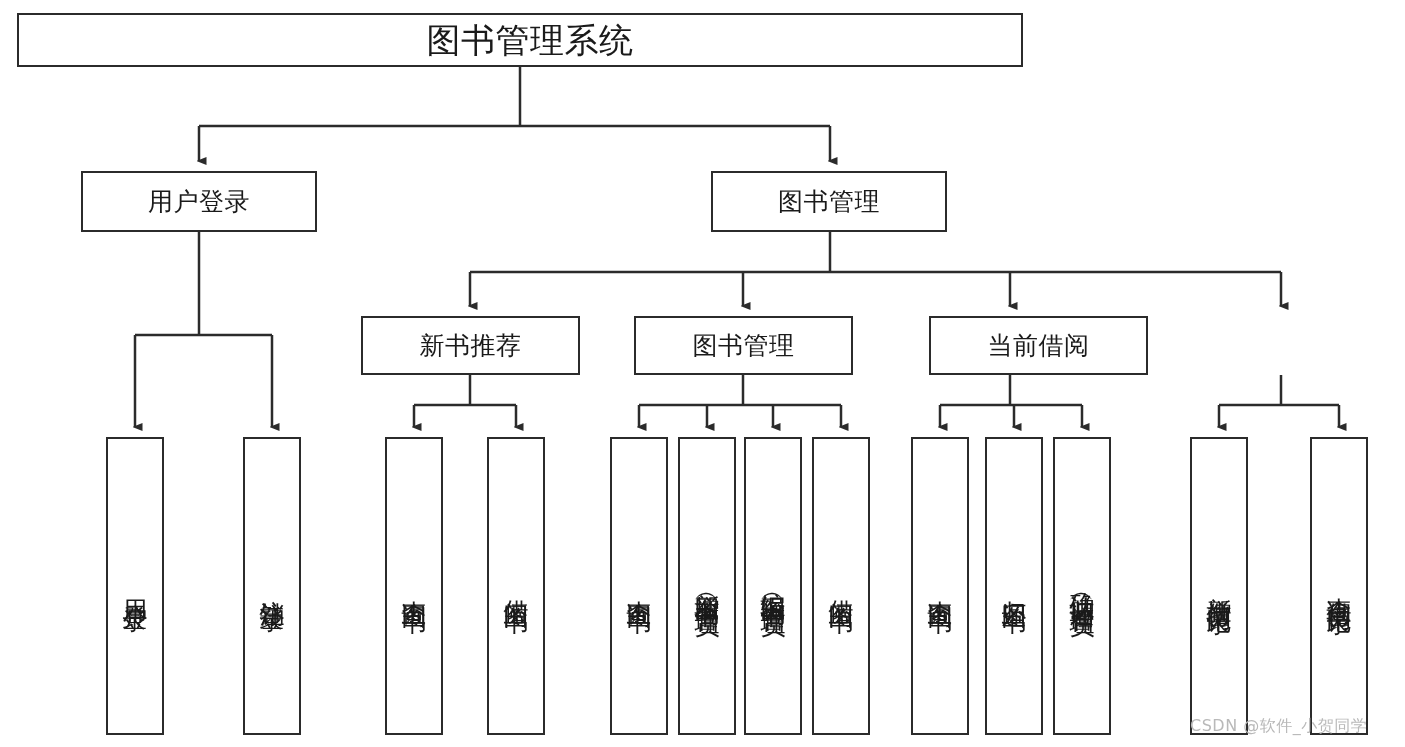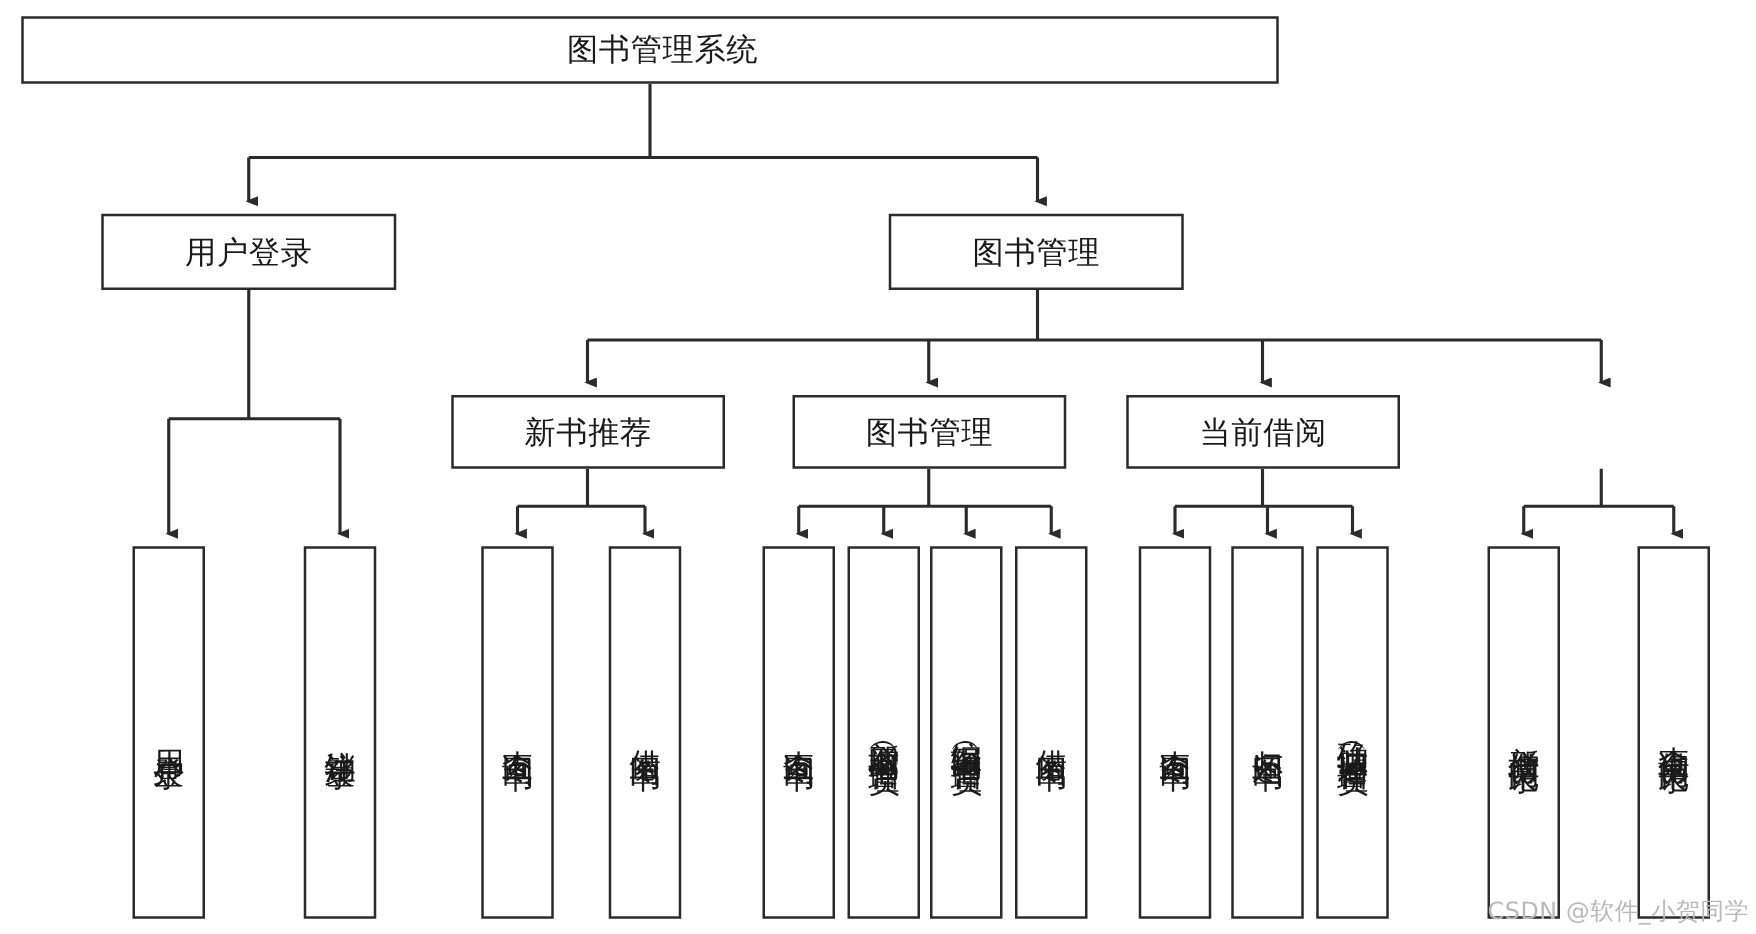--- a/index.html
+++ b/index.html
@@ -40,39 +40,39 @@
     color: #1a1a1a;
     line-height: 1.18;
     text-align: center;
     white-space: pre-line;
   }
   .node-horizontal .node-label {
     font-size: 25px;
     letter-spacing: 0.5px;
   }
   .node-root .node-label {
-    font-size: 25px;
+    font-size: 34px;
     margin-left: 20px;
   }
   .node-vertical {
     align-items: center;
     justify-content: center;
   }
   .node-vertical .node-label {
     writing-mode: vertical-rl;
     text-orientation: upright;
     font-size: 25px;
     letter-spacing: 3px;
     line-height: 1.0;
     max-height: 100%;
   }
   .watermark {
     position: absolute;
     color: #b9b9b9;
-    font-size: 19px;
+    font-size: 16px;
     letter-spacing: 0.5px;
     white-space: nowrap;
     user-select: none;
     text-align: right;
   }
 </style>
 </head>
 <body>
 
 <div id="diagram-root">
@@ -139,21 +139,21 @@
   <div class="node-box node-horizontal" style="left: 711px; top: 171px; width: 236px; height: 61px;">
     <span class="node-label">图书管理</span>
   </div>
 
   <div class="node-box node-horizontal" style="left: 361px; top: 316px; width: 219px; height: 59px;">
     <span class="node-label">新书推荐</span>
   </div>
   <div class="node-box node-horizontal" style="left: 634px; top: 316px; width: 219px; height: 59px;">
     <span class="node-label">图书管理</span>
   </div>
-  <div class="node-box node-horizontal" style="left: 901px; top: 316px; width: 219px; height: 59px;">
+  <div class="node-box node-horizontal" style="left: 929px; top: 316px; width: 219px; height: 59px;">
     <span class="node-label">当前借阅</span>
   </div>
 
   <div id="leaf-container">
       <div class="node-box node-vertical" style="left: 106px; top: 437px; width: 58px; height: 298px;">
         <span class="node-label">用户登录</span>
       </div>
       <div class="node-box node-vertical" style="left: 243px; top: 437px; width: 58px; height: 298px;">
         <span class="node-label">注销登录</span>
       </div>

